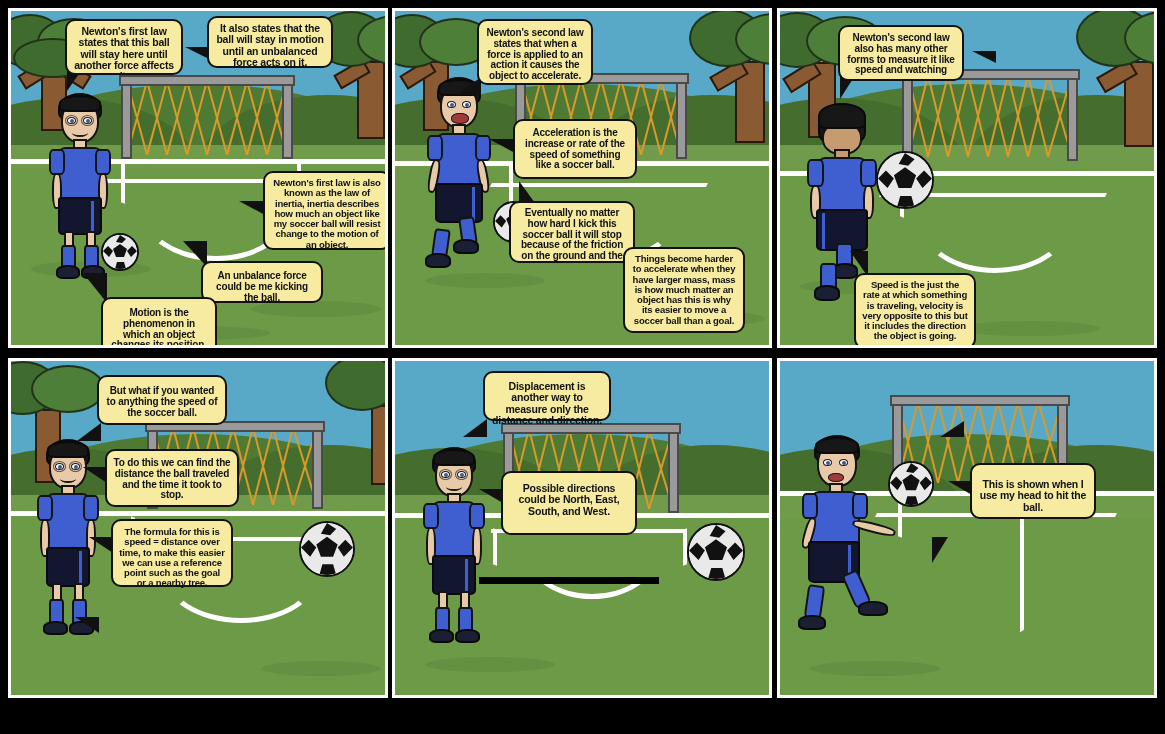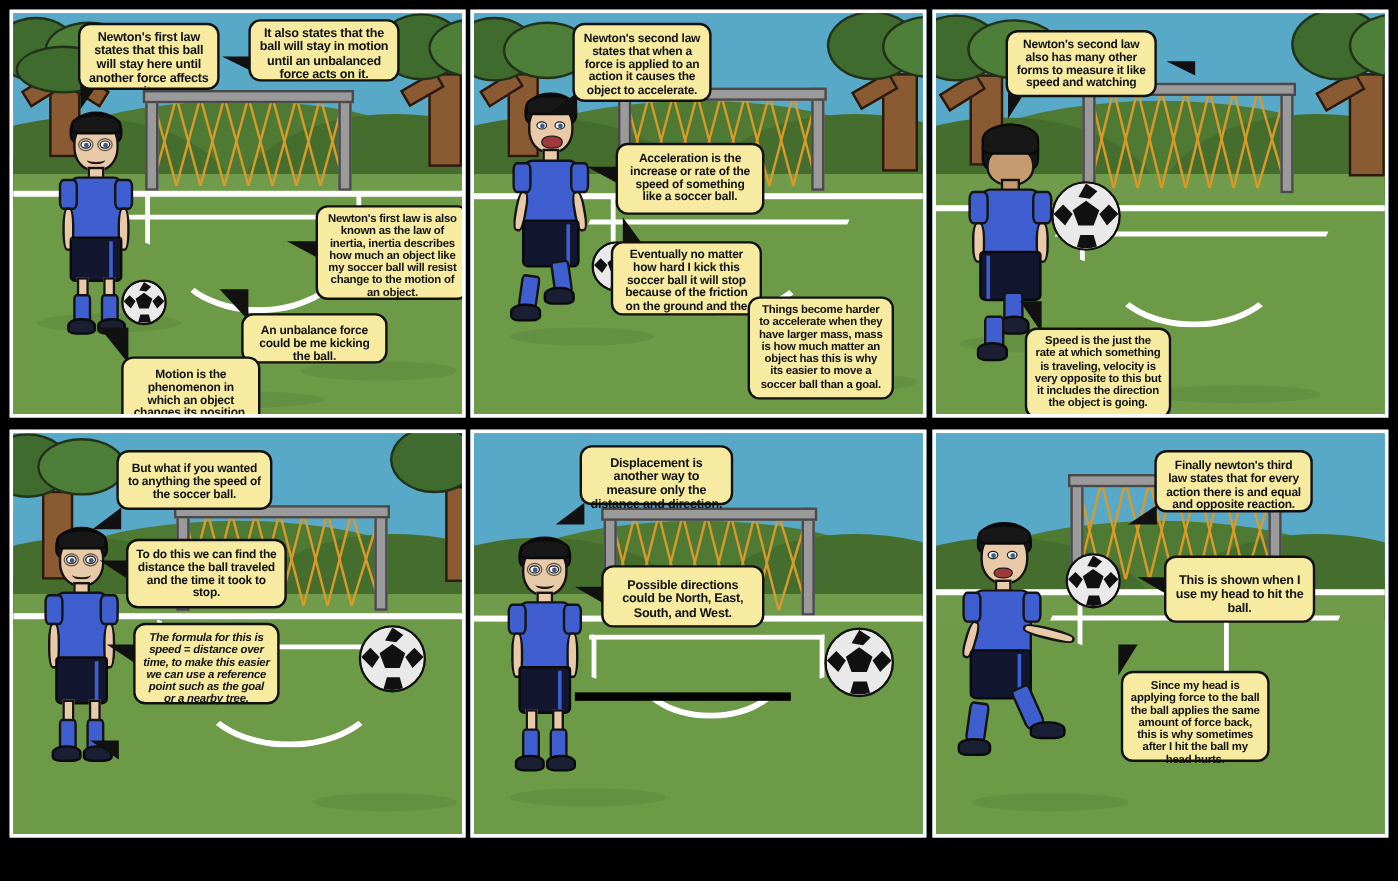--- a/index.html
+++ b/index.html
@@ -440,21 +440,21 @@
         <polygon points="12,34 14,27 21,27 23,34" fill="#111"></polygon>
       </svg>
     </div>
 
     <div class="bubble" style="left:86px;top:14px;width:130px;height:50px;font-size:10px;padding-top:9px;">But what if you wanted to anything the speed of the soccer ball.</div>
     <div class="tail" style="left:66px;top:62px;border-right:24px solid #111;border-top:18px solid transparent;"></div>
 
     <div class="bubble" style="left:94px;top:88px;width:134px;height:58px;font-size:10px;padding-top:7px;">To do this we can find the distance the ball traveled and the time it took to stop.</div>
     <div class="tail" style="left:72px;top:106px;border-right:24px solid #111;border-bottom:16px solid transparent;"></div>
 
-    <div class="bubble" style="left:100px;top:158px;width:122px;height:68px;font-size:9.5px;padding-top:6px;font-style:italic;">The formula for this is speed = distance over time, to make this easier we can use a reference point such as the goal or a nearby tree.</div>
+    <div class="bubble" style="left:100px;top:158px;width:122px;height:68px;font-size:9.5px;padding-top:6px;">The formula for this is speed = distance over time, to make this easier we can use a reference point such as the goal or a nearby tree.</div>
     <div class="tail" style="left:78px;top:176px;border-right:24px solid #111;border-bottom:16px solid transparent;"></div>
 
     <div class="tail" style="left:64px;top:256px;border-right:24px solid #111;border-bottom:16px solid transparent;"></div>
   </div>
 
   <div class="panel" id="panel-5" style="left:392px; top:358px; width:380px; height:340px;">
     <div class="sky"></div>
     <div class="hillback"></div>
     <div class="hillback2"></div>
     <div class="hillback3"></div>
@@ -517,21 +517,21 @@
         <polygon points="17,0 23,4 19,8 13,7" fill="#111"></polygon>
         <polygon points="0,16 5,11 10,16 6,22" fill="#111"></polygon>
         <polygon points="34,16 29,11 24,16 28,22" fill="#111"></polygon>
         <polygon points="12,34 14,27 21,27 23,34" fill="#111"></polygon>
       </svg>
     </div>
 
     <div class="bubble" style="left:88px;top:10px;width:128px;height:50px;font-size:10.5px;padding-top:8px;">Displacement is another way to measure only the distance and direction.</div>
     <div class="tail" style="left:68px;top:58px;border-right:24px solid #111;border-top:18px solid transparent;"></div>
 
-    <div class="bubble" style="left:106px;top:110px;width:136px;height:52px;font-size:10.5px;padding-top:10px;">Possible directions could be North, East, South, and West.</div>
+    <div class="bubble" style="left:106px;top:110px;width:136px;height:64px;font-size:10.5px;padding-top:10px;">Possible directions could be North, East, South, and West.</div>
     <div class="tail" style="left:84px;top:128px;border-right:24px solid #111;border-bottom:14px solid transparent;"></div>
   </div>
 
   <div class="panel" id="panel-6" style="left:777px; top:358px; width:380px; height:340px;">
     <div class="sky"></div>
     <div class="hillback"></div>
     <div class="hillback2"></div>
     <div class="hillback3"></div>
     <div class="ground"></div>
     <div class="ground2"></div>
@@ -583,23 +583,21 @@
       <svg width="42" height="42" viewBox="0 0 34 34">
         <circle cx="17" cy="17" r="17" fill="#e9e9e9"></circle>
         <polygon points="17,9 24,14 21,22 13,22 10,14" fill="#111"></polygon>
         <polygon points="17,0 23,4 19,8 13,7" fill="#111"></polygon>
         <polygon points="0,16 5,11 10,16 6,22" fill="#111"></polygon>
         <polygon points="34,16 29,11 24,16 28,22" fill="#111"></polygon>
         <polygon points="12,34 14,27 21,27 23,34" fill="#111"></polygon>
       </svg>
     </div>
 
-    <div class="bubble" style="left:182px;top:14px;width:132px;height:52px;font-size:10px;padding-top:7px;">Finally newton's third law states that for every action there is and equal and opposite reaction.</div>
     <div class="tail" style="left:160px;top:60px;border-right:24px solid #111;border-top:16px solid transparent;"></div>
 
     <div class="bubble" style="left:190px;top:102px;width:126px;height:56px;font-size:10.5px;padding-top:14px;">This is shown when I use my head to hit the ball.</div>
     <div class="tail" style="left:168px;top:120px;border-right:24px solid #111;border-bottom:14px solid transparent;"></div>
 
-    <div class="bubble" style="left:154px;top:198px;width:124px;height:76px;font-size:9.5px;padding-top:6px;">Since my head is applying force to the ball the ball applies the same amount of force back, this is why sometimes after I hit the ball my head hurts.</div>
     <div class="tail" style="left:152px;top:176px;border-left:16px solid #111;border-bottom:26px solid transparent;"></div>
   </div>
 
 </div>
 
 </body></html>

